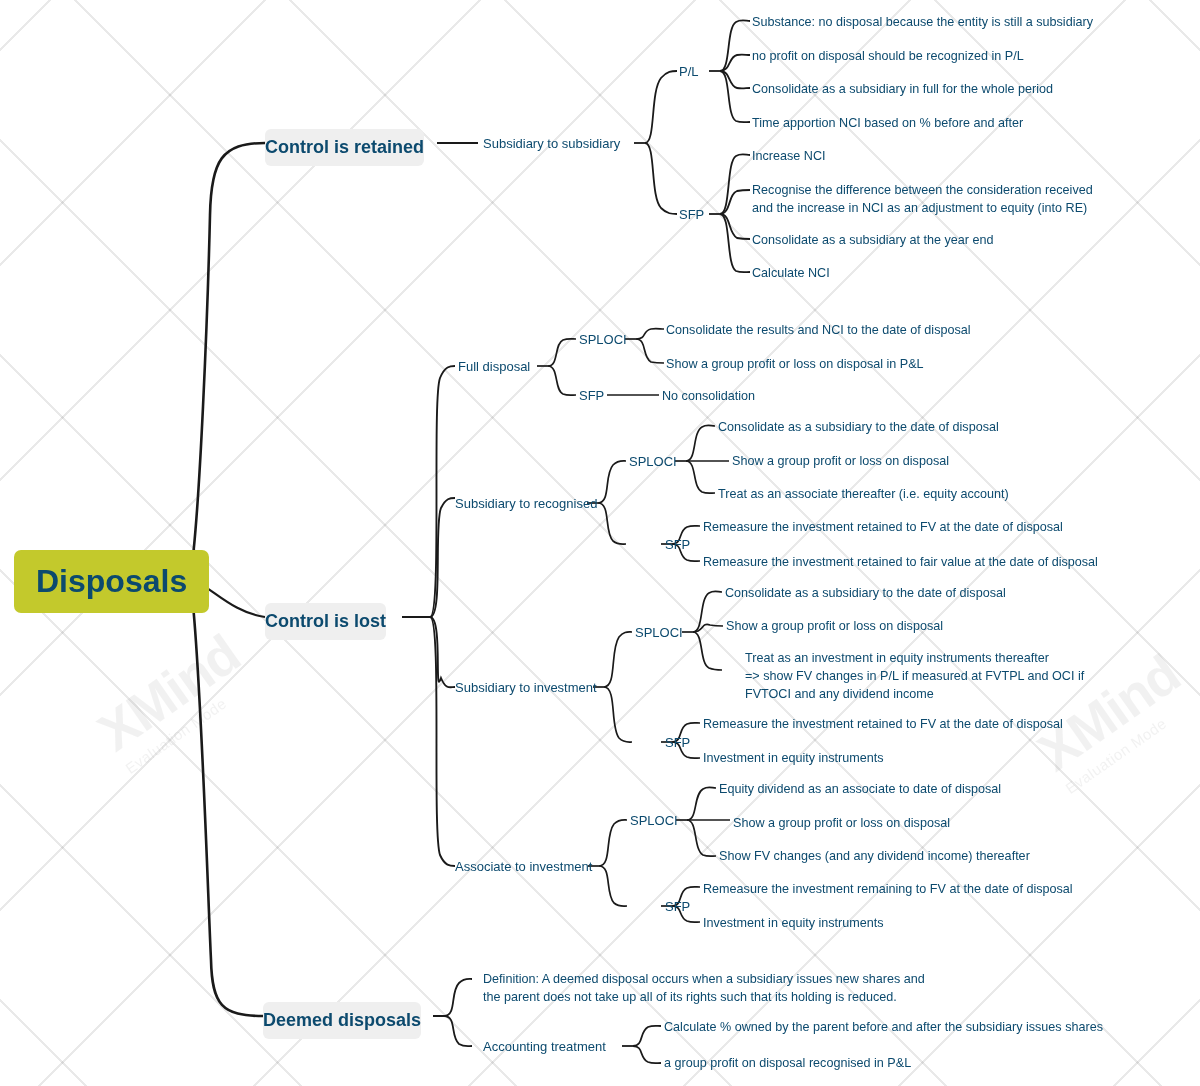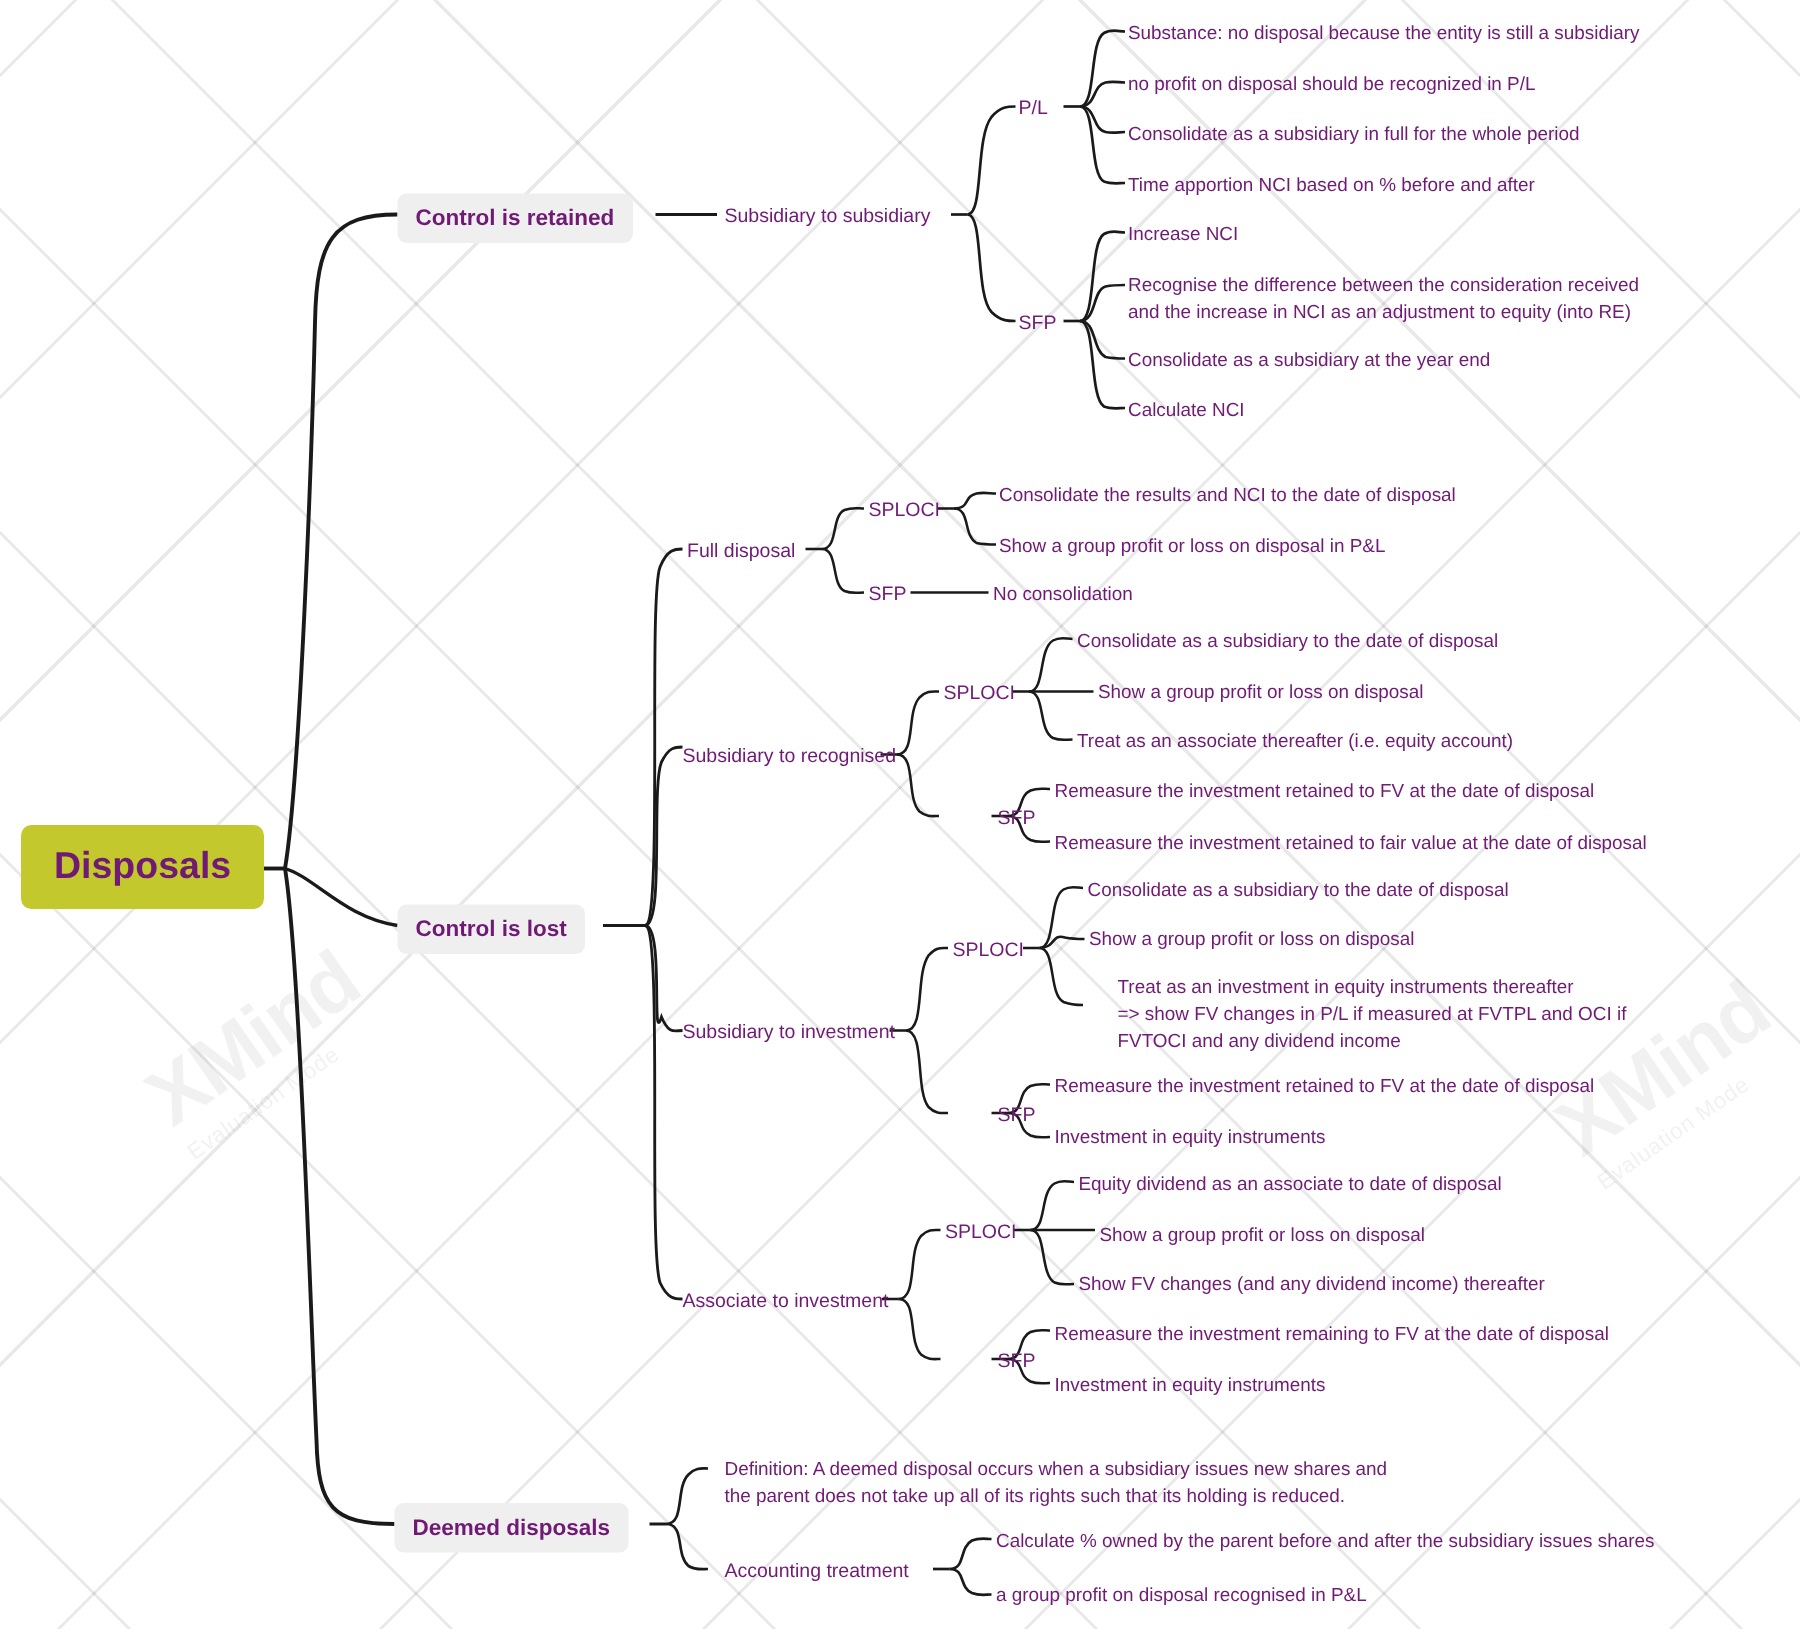--- a/index.html
+++ b/index.html
@@ -65,36 +65,36 @@
 
   
   #nodes {
     position: absolute;
     inset: 0;
     z-index: 2;
   }
   .node {
     position: absolute;
     white-space: pre;
-    color: #701a75;
+    color: #0c4a6e;
   }
   .node-root {
     background: #c3c92c;
     border-radius: 7px;
-    font-size: 25px;
+    font-size: 32px;
     font-weight: 700;
     padding: 14px 22px;
     line-height: 1.1;
   }
   .node-main {
     background: #efefef;
     border-radius: 6px;
-    font-size: 15px;
+    font-size: 18px;
     font-weight: 700;
-    padding: 8px 12px;
+    padding: 8px 0;
     line-height: 1.15;
   }
   .node-sub {
     font-size: 13px;
     font-weight: 400;
     line-height: 1.35;
     text-align: center;
   }
   .node-leaf {
     font-size: 12.6px;

